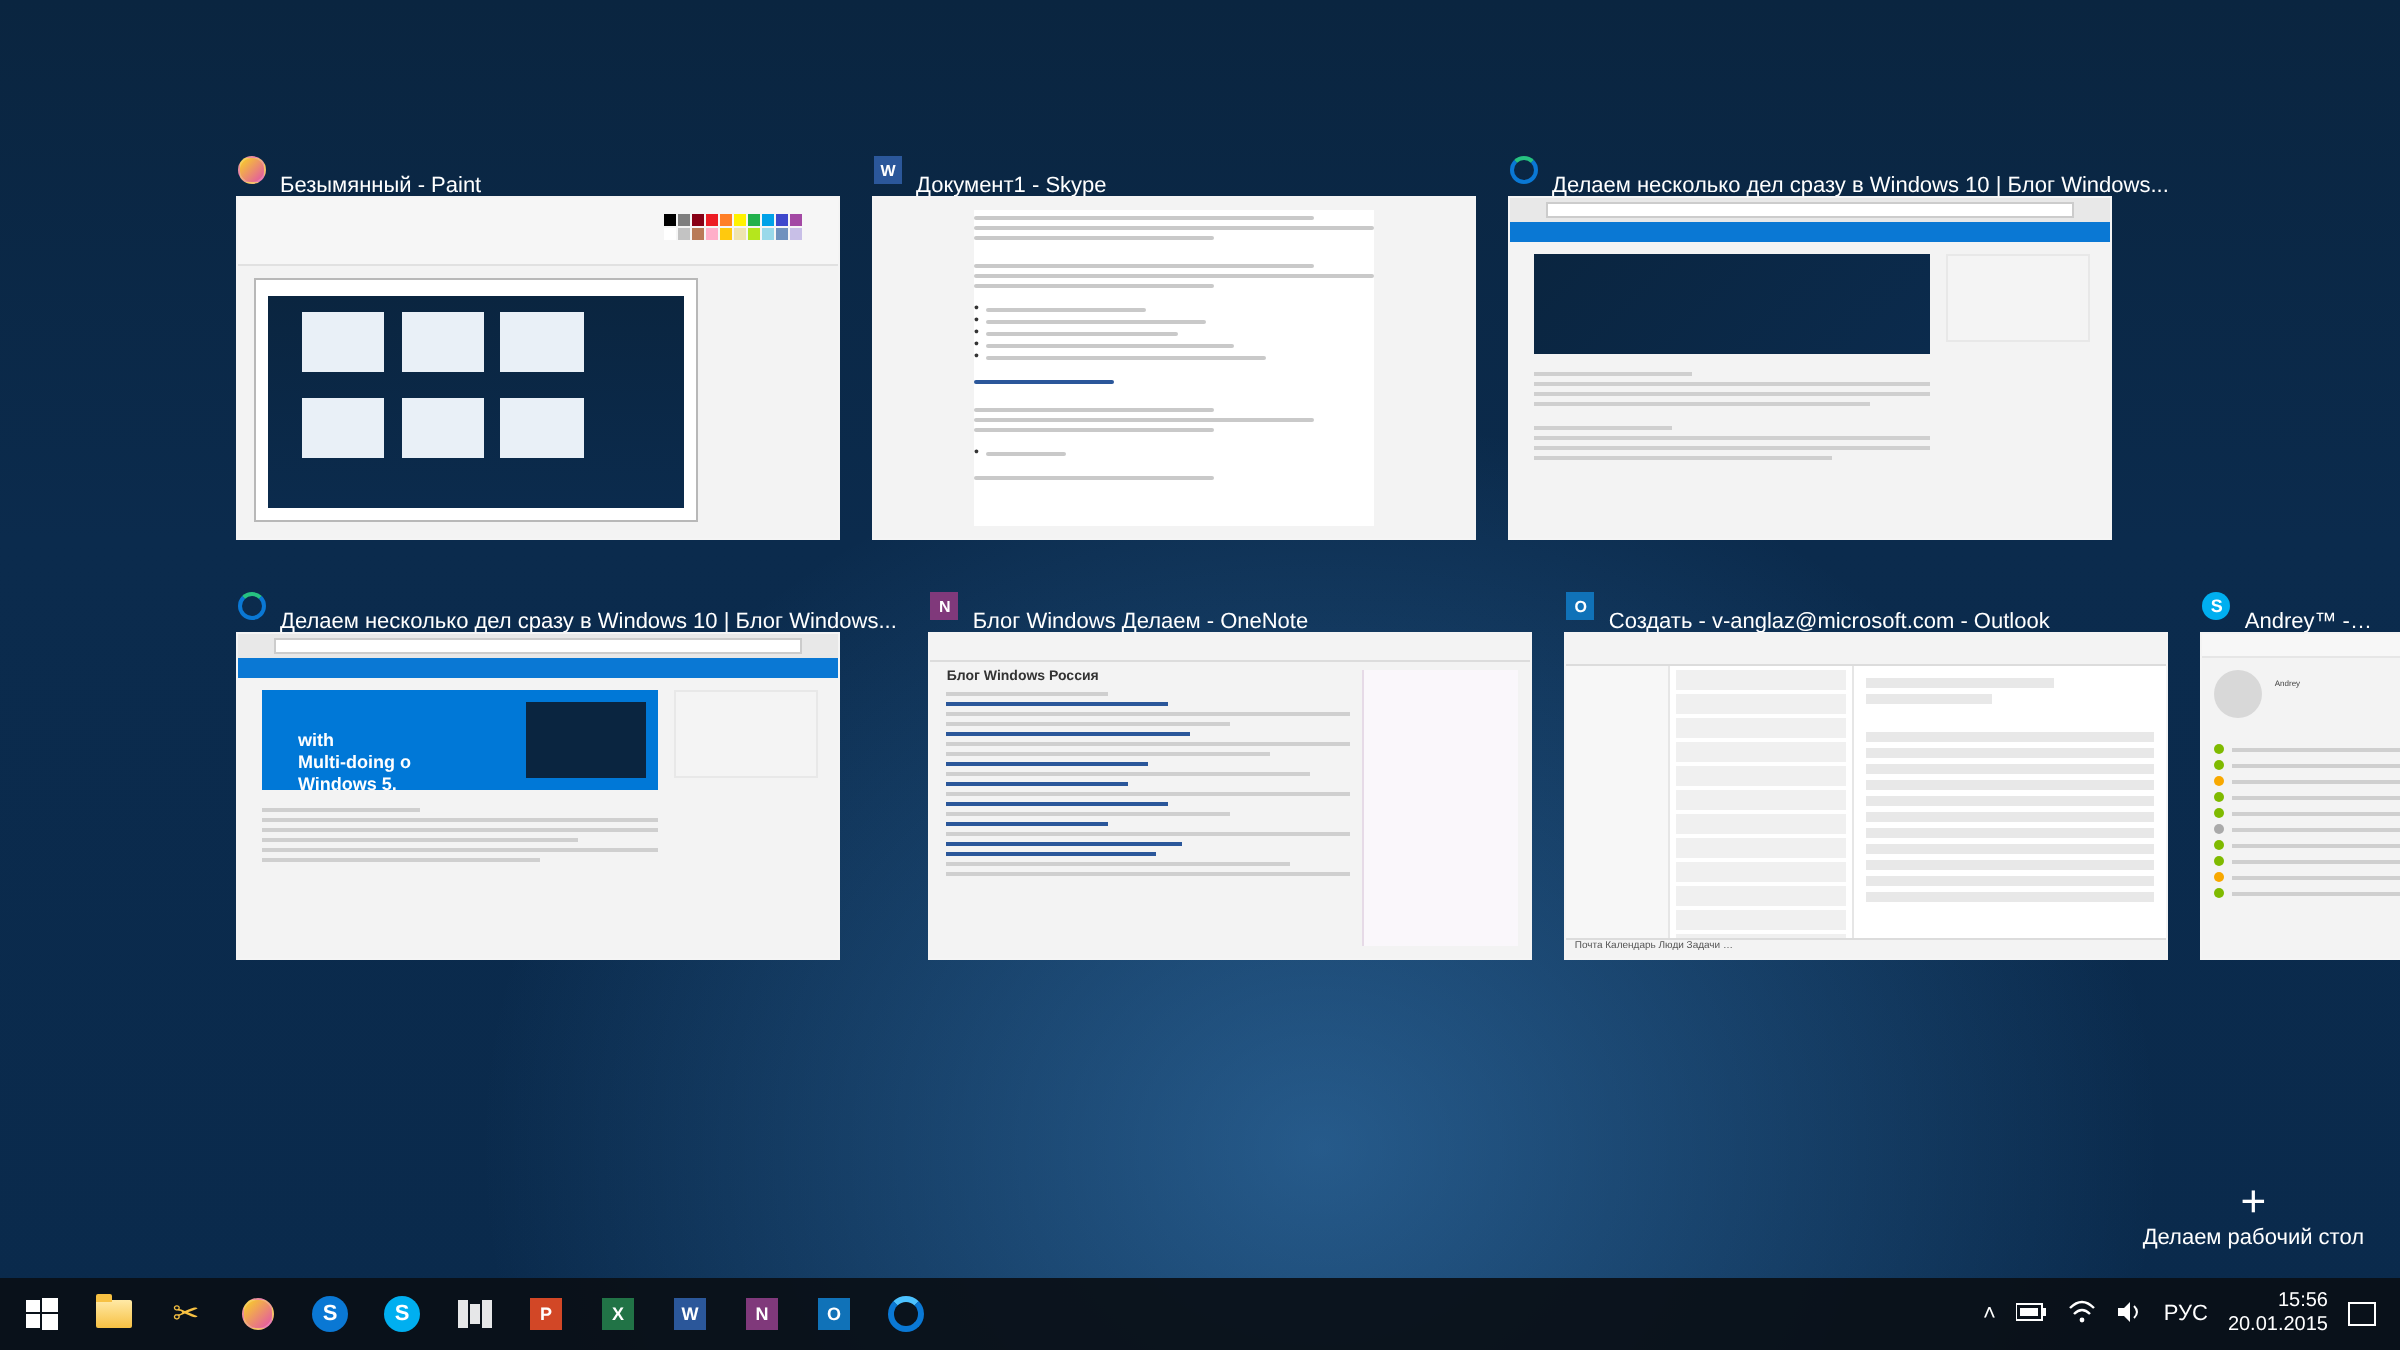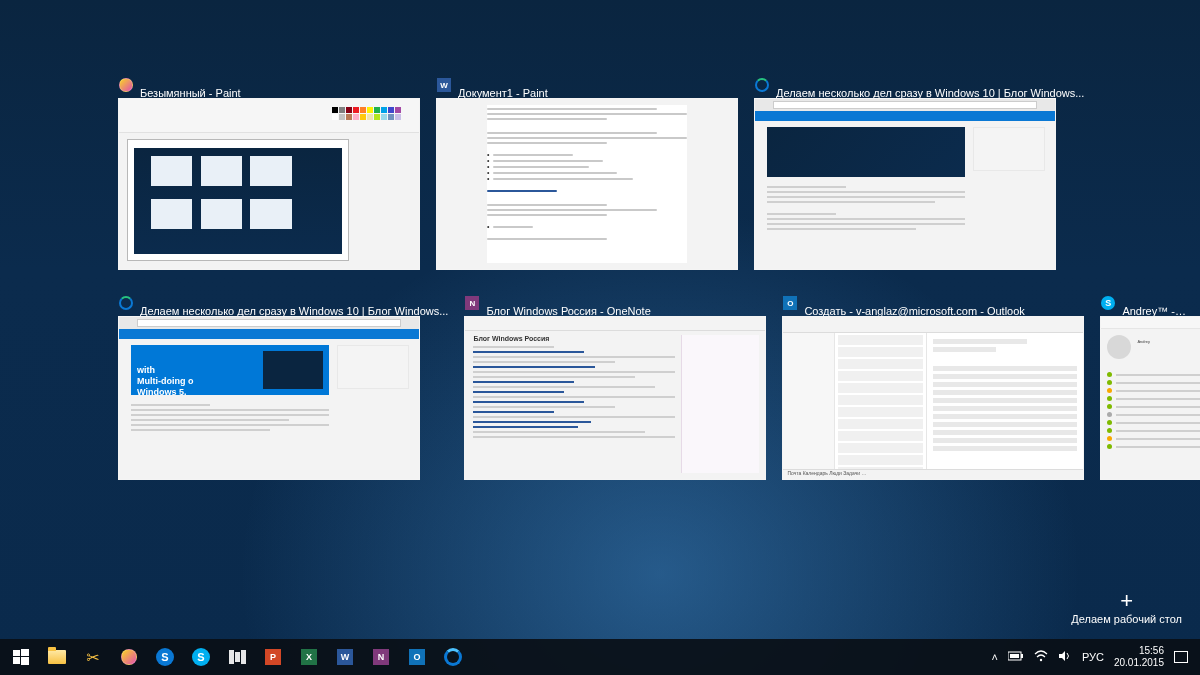--- a/index.html
+++ b/index.html
@@ -63,21 +63,21 @@
   
   .edge-shot{background:#fff;}
   .edge-chrome{position:absolute;left:0;right:0;top:0;height:12px;background:#e8e8e8;}
   .edge-addr{position:absolute;left:18px;right:18px;top:2px;height:8px;background:#fff;border:1px solid #ccc;}
   .edge-hdr{position:absolute;left:0;right:0;top:12px;height:10px;background:#0a78d4;}
   .edge-hero{position:absolute;left:12px;right:90px;top:28px;height:50px;background:linear-gradient(135deg,#0a2540,#0b2b4d);}
   .edge-side{position:absolute;right:10px;top:28px;width:72px;height:44px;background:#f4f4f4;border:1px solid #e8e8e8;}
   .edge-body{position:absolute;left:12px;right:90px;top:84px;bottom:6px;}
   .edge-body .ln{height:2px;background:#cfcfcf;margin:3px 0;}
   .edge-promo{background:#0078d7!important;color:#fff;}
-  .edge-promo .big{font-size:9px;font-weight:600;position:absolute;left:6px;top:20px;line-height:11px;}
+  .edge-promo .big{font-size:9px;font-weight:600;position:absolute;left:18px;top:20px;line-height:11px;}
 
   
   .ol-shot{background:#fff;}
   .ol-rb{position:absolute;left:0;right:0;top:0;height:16px;background:#f3f3f3;border-bottom:1px solid #dcdcdc;}
   .ol-nav{position:absolute;left:0;top:16px;bottom:10px;width:52px;background:#f7f7f7;border-right:1px solid #e6e6e6;}
   .ol-list{position:absolute;left:52px;top:16px;bottom:10px;width:92px;background:#fff;border-right:1px solid #e6e6e6;}
   .ol-list .it{height:10px;margin:2px 3px;background:#f0f0f0;}
   .ol-read{position:absolute;left:144px;right:0;top:16px;bottom:10px;background:#fff;}
   .ol-read .tbl{height:5px;margin:3px 6px;background:#e8e8e8;}
   .ol-foot{position:absolute;left:0;right:0;bottom:0;height:10px;background:#f3f3f3;border-top:1px solid #dcdcdc;font-size:5px;color:#555;padding-left:4px;}
@@ -176,21 +176,21 @@
         </div>
           </div>
       </div>
     </div>
 
     <div class="thumb r1c2">
       <div class="titlebar">
         <div class="app-icon">
             <div class="ic-word">W</div>
           </div>
-        <div class="title">Документ1 - Paint</div>
+        <div class="title">Документ1 - Skype</div>
       </div>
       <div class="shot word-shot">
         <div class="word-page">
           <div class="word-line med"></div>
             <div class="word-line"></div>
             <div class="word-line short"></div>
           <div style="height:6px"></div>
           <div class="word-line med"></div>
             <div class="word-line"></div>
             <div class="word-line short"></div>
@@ -282,21 +282,21 @@
             <div class="ln" style="width:70%"></div>
         </div>
       </div>
     </div>
 
     <div class="thumb r2c2">
       <div class="titlebar">
         <div class="app-icon">
             <div class="ic-one">N</div>
           </div>
-        <div class="title">Блог Windows Россия - OneNote</div>
+        <div class="title">Блог Windows Делаем - OneNote</div>
       </div>
       <div class="shot on-shot">
         <div class="on-rb"></div>
         <div class="on-body">
           <h6>Блог Windows Россия</h6>
           <div class="ln" style="width:40%"></div>
           <div class="lk" style="width:55%"></div>
             <div class="ln"></div>
             <div class="ln" style="width:70%"></div>
           <div class="lk" style="width:60%"></div>

